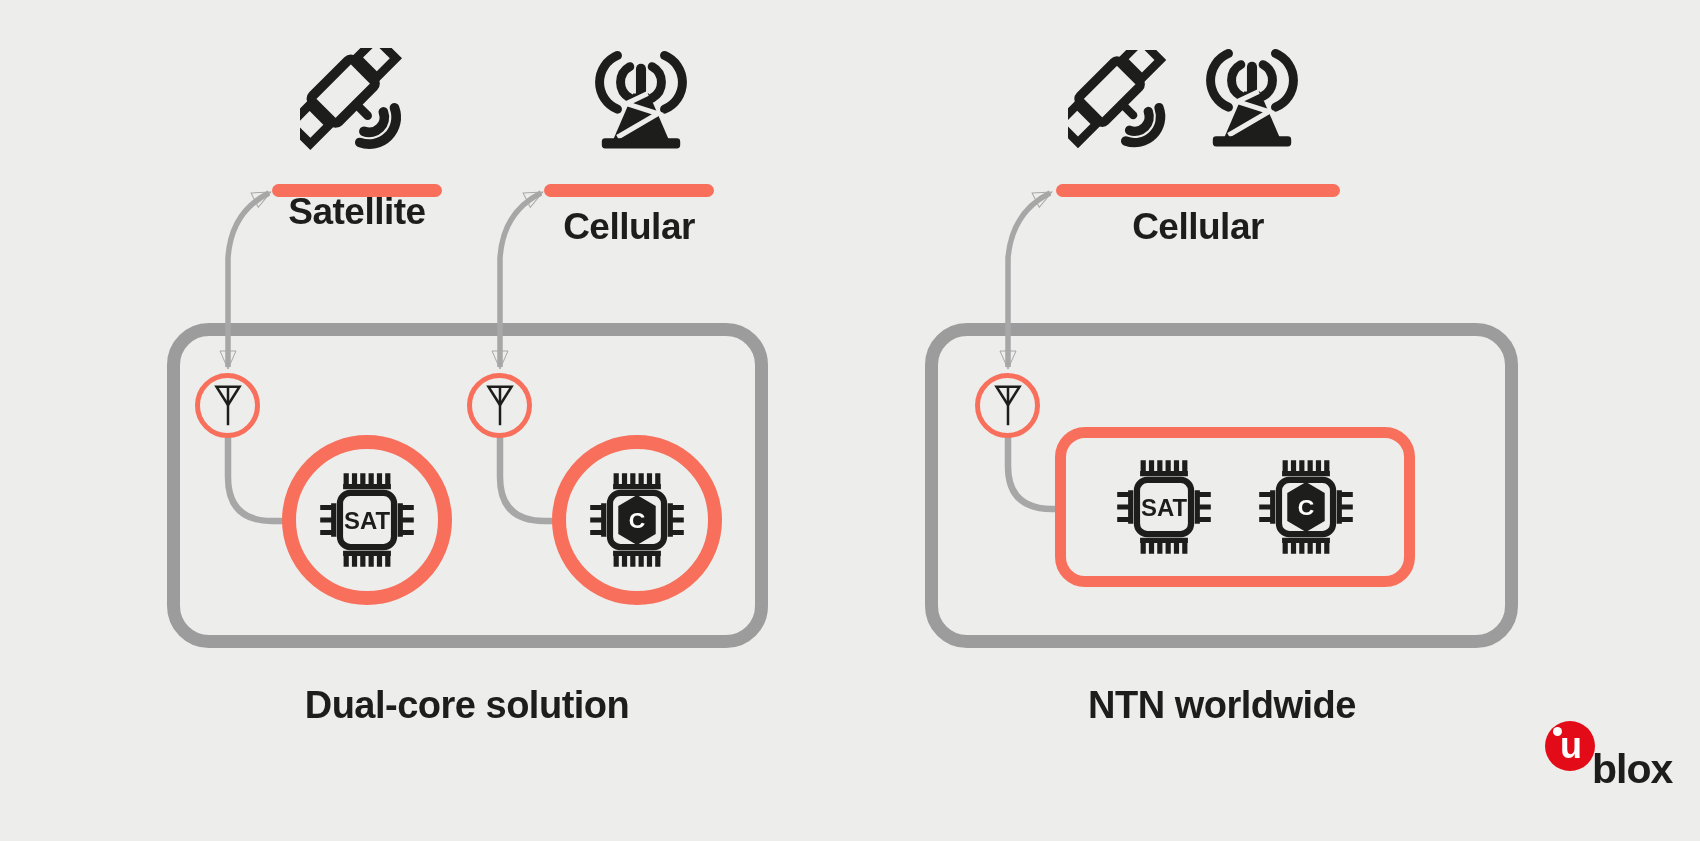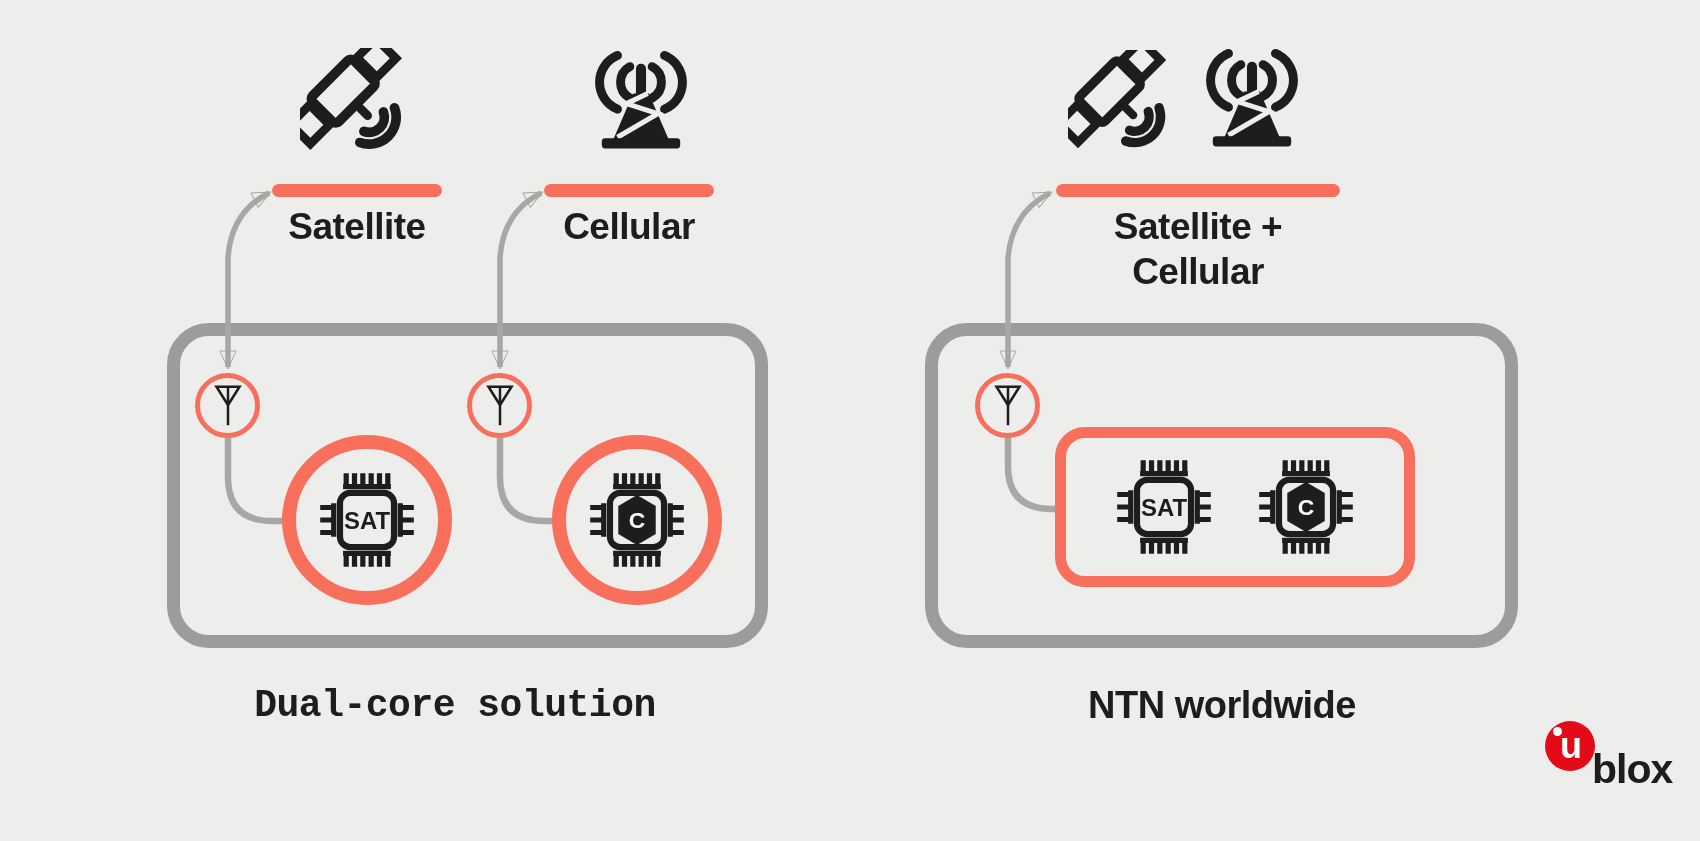--- a/index.html
+++ b/index.html
@@ -83,21 +83,21 @@
     <path class="sd" d="M40,22 A 16 16 0 0 0 40,50" stroke-width="8" stroke-linecap="round"></path>
     <path class="sd" d="M29,12 A 26 26 0 0 0 29,60" stroke-width="8" stroke-linecap="round"></path>
     <path class="sd" d="M60,22 A 16 16 0 0 1 60,50" stroke-width="8" stroke-linecap="round"></path>
     <path class="sd" d="M71,12 A 26 26 0 0 1 71,60" stroke-width="8" stroke-linecap="round"></path>
     <polygon class="fd" points="43,46 57,46 76,90 24,90"></polygon>
     <polyline class="sbg" points="29,85 65,64 37,55 56,46" stroke-width="4.5"></polyline>
     <rect class="fd" x="15" y="86" width="70" height="9" rx="3"></rect>
   </svg>
 
   <div class="netbar" style="left:272px;top:184px;width:170px;"></div>
-  <div class="netlabel" style="left:257px;top:204px;width:200px;">Satellite</div>
+  <div class="netlabel" style="left:257px;top:189px;width:200px;">Satellite</div>
 
   <div class="netbar" style="left:544px;top:184px;width:170px;"></div>
   <div class="netlabel" style="left:529px;top:204px;width:200px;">Cellular</div>
 
   <div class="device-box" style="left:167px;top:323px;width:601px;height:325px;"></div>
 
   <div class="antenna-circle" style="left:195px;top:373px;">
     <svg width="40" height="50" viewBox="0 0 40 52">
       <polygon class="sd" points="8,6 32,6 20,25" stroke-width="2.6"></polygon>
       <line class="sd" x1="20" y1="6" x2="20" y2="46" stroke-width="2.6"></line>
@@ -126,21 +126,21 @@
       <rect class="sd" x="24" y="24" width="52" height="52" rx="10" stroke-width="6"></rect>
       <path class="sd" stroke-width="5" d="M27,18 H73 M30,5 V18 M38,5 V18 M46,5 V18 M54,5 V18 M62,5 V18 M70,5 V18"></path>
       <path class="sd" stroke-width="5" d="M27,82 H73 M30,82 V95 M38,82 V95 M46,82 V95 M54,82 V95 M62,82 V95 M70,82 V95"></path>
       <path class="sd" stroke-width="5" d="M18,34 V66 M5,38 H18 M5,50 H18 M5,62 H18"></path>
       <path class="sd" stroke-width="5" d="M82,34 V66 M82,38 H95 M82,50 H95 M82,62 H95"></path>
       <polygon class="fd" points="50,26 68,36.5 68,63.5 50,74 32,63.5 32,36.5"></polygon>
       <text x="50" y="58" text-anchor="middle" font-size="22" font-weight="700" fill="#FFFFFF">C</text>
     </svg>
   </div>
 
-  <div class="solution-label" style="left:205px;top:684px;font-family:Liberation Mono, monospace;">Dual-core solution</div>
+  <div class="solution-label" style="left:217px;top:684px;">Dual-core solution</div>
 
   <svg class="abs" style="left:1068px;top:50px;" width="104" height="104" viewBox="0 0 100 100">
     <g transform="translate(40,40) rotate(-45)">
       <rect class="sd" x="-27" y="-17" width="54" height="34" rx="4" stroke-width="9"></rect>
       <rect class="sd" x="-56" y="-13" width="25" height="26" stroke-width="8"></rect>
       <rect class="sd" x="31" y="-13" width="25" height="26" stroke-width="8"></rect>
       <line class="sd" x1="0" y1="17" x2="0" y2="32" stroke-width="8" stroke-linecap="round"></line>
     </g>
     <path class="sd" d="M77.2,59.2 A 14 14 0 0 1 59.2,77.2" stroke-width="9" stroke-linecap="round"></path>
     <path class="sd" d="M87.5,55.4 A 25 25 0 0 1 55.4,87.5" stroke-width="9" stroke-linecap="round"></path>
@@ -152,21 +152,20 @@
     <path class="sd" d="M29,12 A 26 26 0 0 0 29,60" stroke-width="8" stroke-linecap="round"></path>
     <path class="sd" d="M60,22 A 16 16 0 0 1 60,50" stroke-width="8" stroke-linecap="round"></path>
     <path class="sd" d="M71,12 A 26 26 0 0 1 71,60" stroke-width="8" stroke-linecap="round"></path>
     <polygon class="fd" points="43,46 57,46 76,90 24,90"></polygon>
     <polyline class="sbg" points="29,85 65,64 37,55 56,46" stroke-width="4.5"></polyline>
     <rect class="fd" x="15" y="86" width="70" height="9" rx="3"></rect>
   </svg>
 
   <div class="netbar" style="left:1056px;top:184px;width:284px;"></div>
   <div class="netlabel" style="left:1048px;top:204px;width:300px;">
-    <div>Satellite +</div>
     <div>Cellular</div>
   </div>
 
   <div class="device-box" style="left:925px;top:323px;width:593px;height:325px;"></div>
 
   <div class="antenna-circle" style="left:975px;top:373px;">
     <svg width="40" height="50" viewBox="0 0 40 52">
       <polygon class="sd" points="8,6 32,6 20,25" stroke-width="2.6"></polygon>
       <line class="sd" x1="20" y1="6" x2="20" y2="46" stroke-width="2.6"></line>
     </svg>

